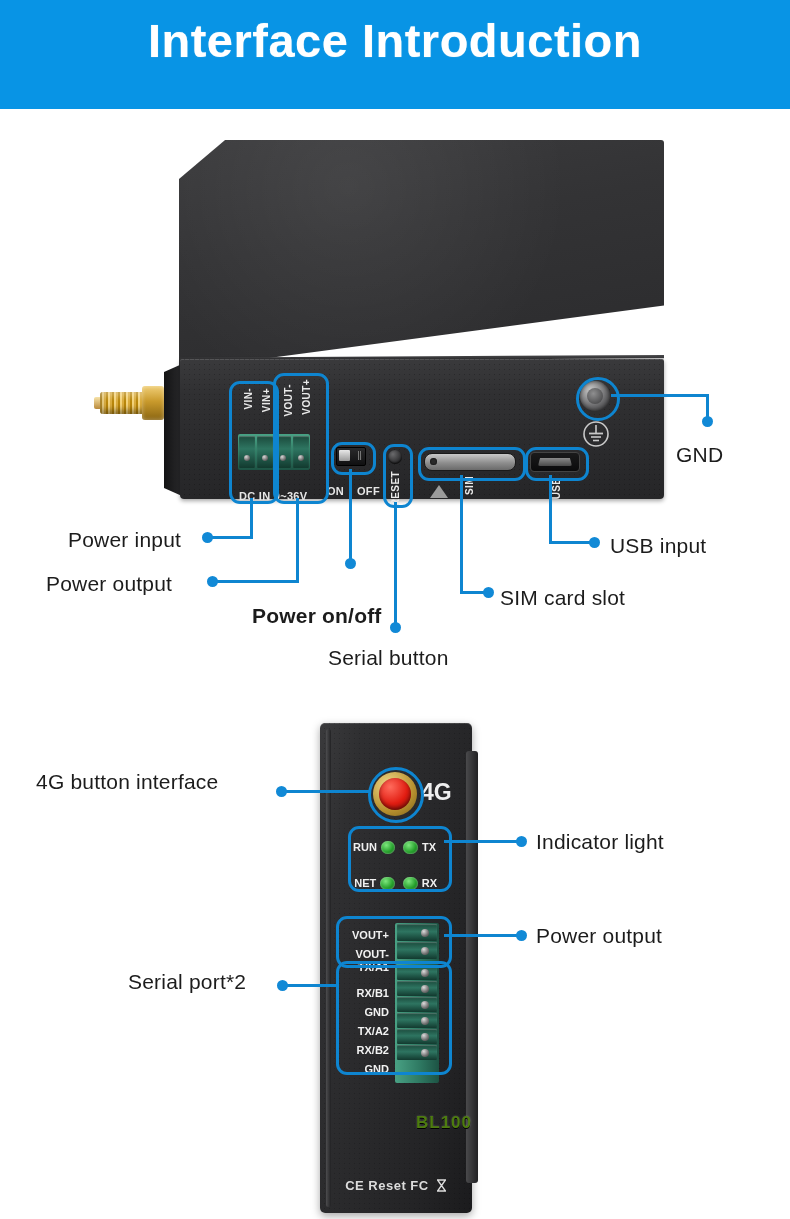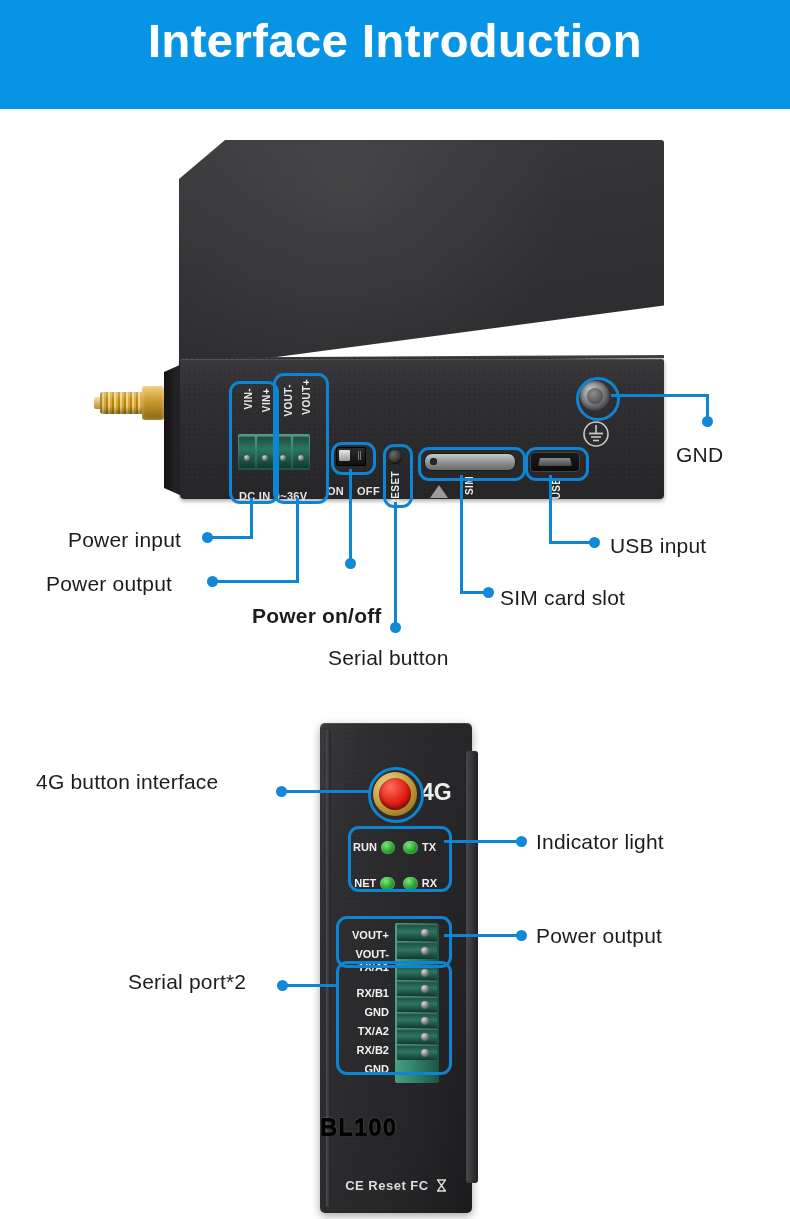--- a/index.html
+++ b/index.html
@@ -160,23 +160,23 @@
   .tb-v .pv{height:var(--ph,17px);margin:1px 2px;border-radius:1px;position:relative;
      background:linear-gradient(180deg,#1b4a3c,#2e7561 45%,#123a2f);
      box-shadow:inset 0 1px 1px rgba(255,255,255,.22);}
   .tb-v .pv:after{content:"";position:absolute;right:8px;top:50%;width:8px;height:8px;
      margin-top:-4px;border-radius:50%;
      background:radial-gradient(circle at 35% 30%,#dcdcdc,#707070 60%,#3a3a3a);}
   .pin-label{position:absolute;font-size:11px;font-weight:bold;color:#f2f2f2;
      text-align:right;width:60px;white-space:nowrap;}
 
   
-  #model{position:absolute;left:0;top:390px;width:152px;text-align:left;
-     font-size:24px;font-weight:bold;letter-spacing:1px;
-     color:#000000;text-shadow:0 1px 0 #000,0 0 2px rgba(255,255,255,.3);}
+  #model{position:absolute;left:0;top:390px;width:152px;text-align:right;
+     font-size:17px;font-weight:bold;letter-spacing:1px;
+     color:#4d7c0f;text-shadow:0 1px 0 #000,0 0 2px rgba(255,255,255,.3);}
   #certs{position:absolute;left:0;top:455px;width:152px;text-align:center;
      font-size:13px;font-weight:bold;color:#dcdcdc;letter-spacing:.5px;}
   #certs .weee{display:inline-block;position:relative;width:11px;height:13px;
      vertical-align:-2px;margin-left:3px;}
 </style>
 </head>
 <body>
 
 <div id="banner">
   <div id="banner-title">Interface  Introduction</div>

